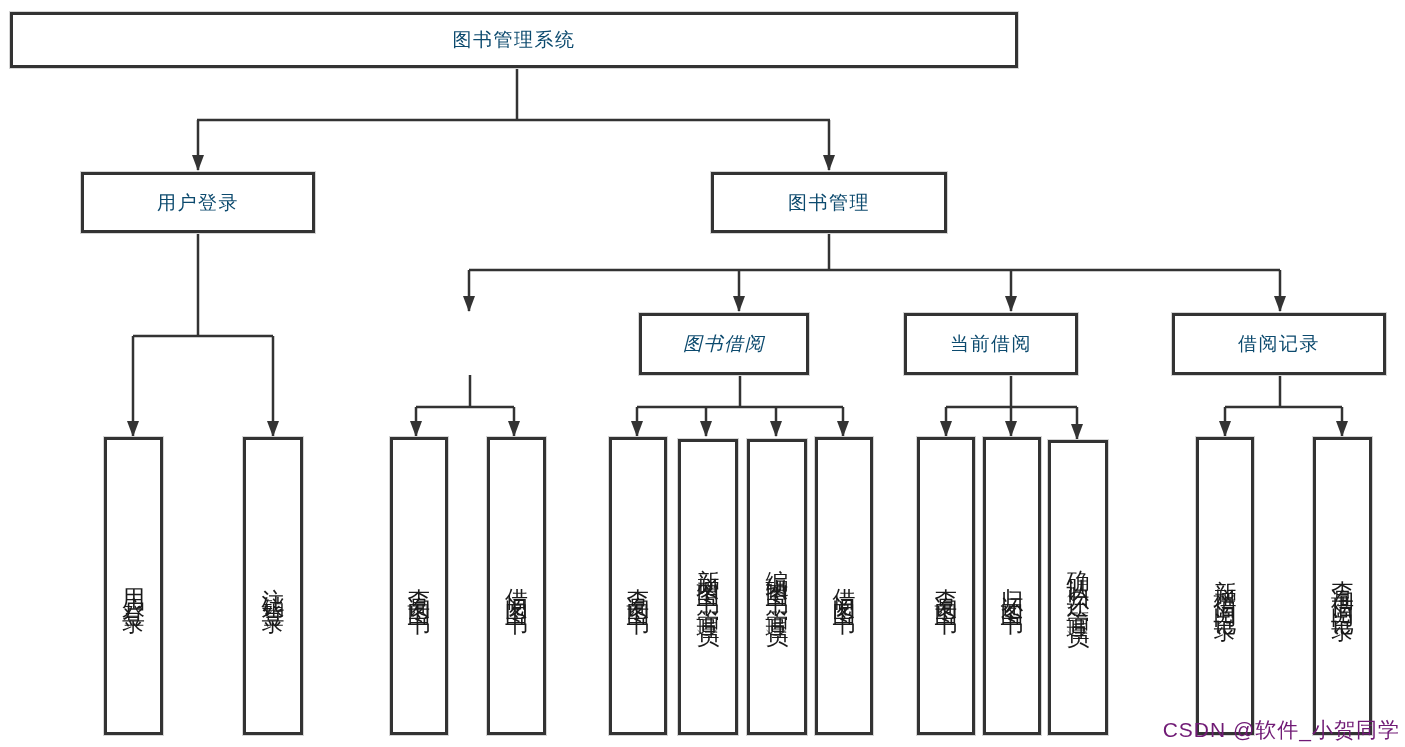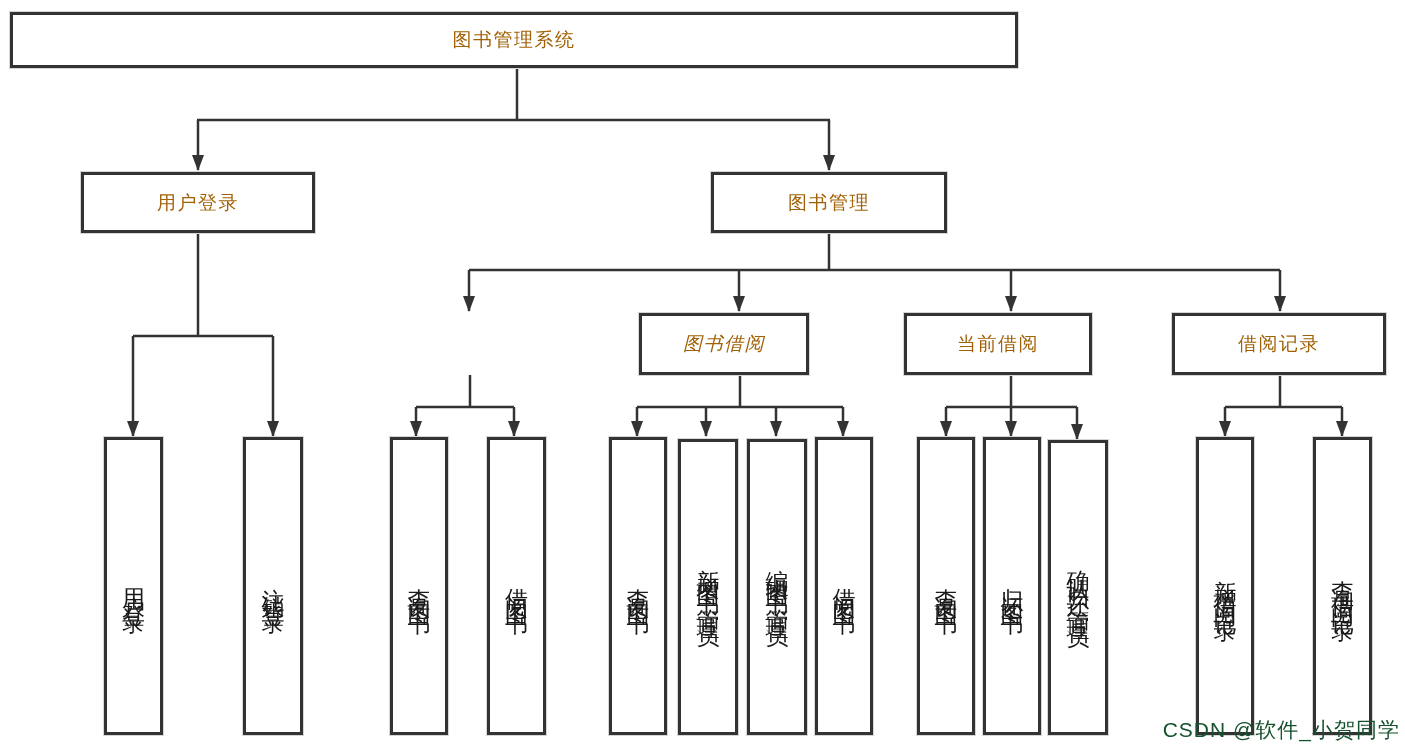--- a/index.html
+++ b/index.html
@@ -8,30 +8,30 @@
     font-family:"Liberation Sans",sans-serif;overflow:hidden;
   }
   svg.connectors{position:absolute;left:0;top:0;z-index:1;}
   .node{
     position:absolute;box-sizing:border-box;z-index:2;
     border:3px solid #333333;background:#ffffff;
     display:flex;align-items:center;justify-content:center;
     box-shadow:0 0 0 1px #d6d6d6;
   }
   .node .lbl{
-    font-size:19px;color:#a16207;letter-spacing:1.5px;font-weight:500;white-space:nowrap;
+    font-size:19px;color:#0c4a6e;letter-spacing:1.5px;font-weight:500;white-space:nowrap;
   }
   .leaf .lbl-v{
     writing-mode:vertical-rl;text-orientation:mixed;
     font-size:23px;letter-spacing:8px;color:#1a1a1a;font-weight:500;
     line-height:1;
   }
   .watermark{
     position:absolute;right:5px;bottom:3px;z-index:6;
-    font-size:21px;color:#14532d;letter-spacing:1px;white-space:nowrap;
+    font-size:21px;color:#701a75;letter-spacing:1px;white-space:nowrap;
   }
 </style>
 </head>
 <body>
 
 <div class="stage">
 
   <svg class="connectors" width="1405" height="747" viewBox="0 0 1405 747">
     <defs>
       <marker id="ah" viewBox="0 0 16 12" refX="15" refY="6" markerWidth="16" markerHeight="12" orient="auto" markerUnits="userSpaceOnUse">
@@ -101,21 +101,21 @@
   <div class="node" style="left:81px;top:172px;width:234px;height:61px;">
     <span class="lbl">用户登录</span>
   </div>
   <div class="node" style="left:711px;top:172px;width:236px;height:61px;justify-content:center;">
     <span class="lbl">图书管理</span>
   </div>
 
   <div class="node" style="left:639px;top:313px;width:170px;height:62px;font-style:italic;">
     <span class="lbl">图书借阅</span>
   </div>
-  <div class="node" style="left:904px;top:313px;width:188px;height:62px;">
+  <div class="node" style="left:904px;top:313px;width:174px;height:62px;">
     <span class="lbl">当前借阅</span>
   </div>
   <div class="node" style="left:1172px;top:313px;width:214px;height:62px;">
     <span class="lbl">借阅记录</span>
   </div>
 
   <div class="node leaf" style="left:104px;top:437px;width:59px;height:298px;">
     <span class="lbl-v">用户登录</span>
   </div>
   <div class="node leaf" style="left:243px;top:437px;width:60px;height:298px;">

